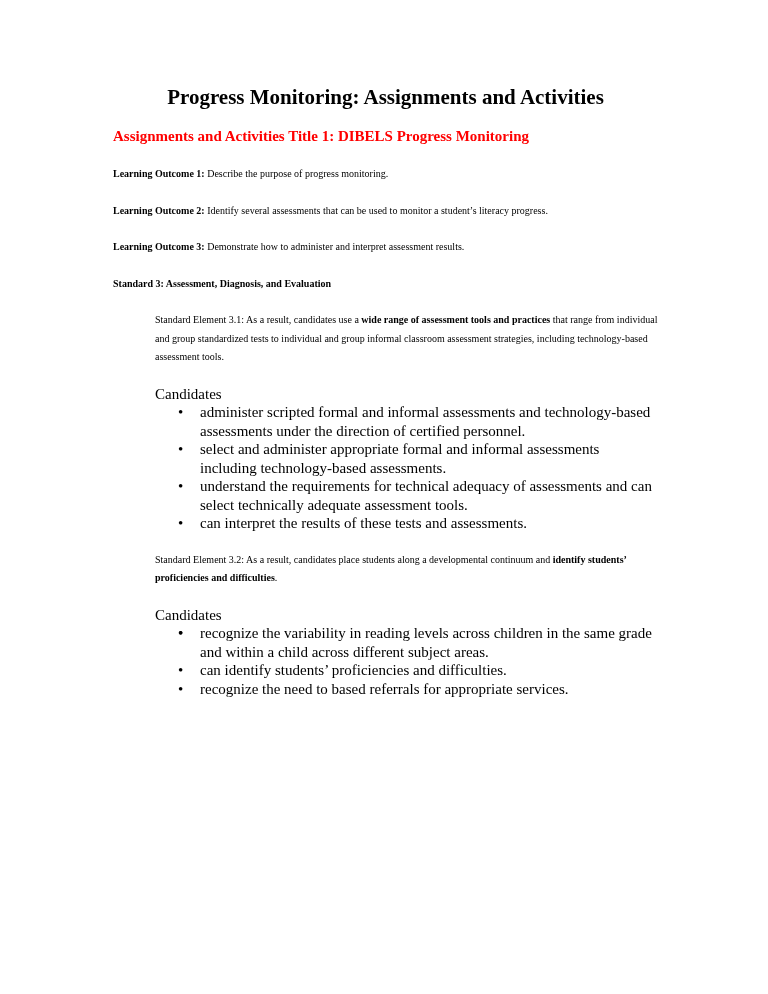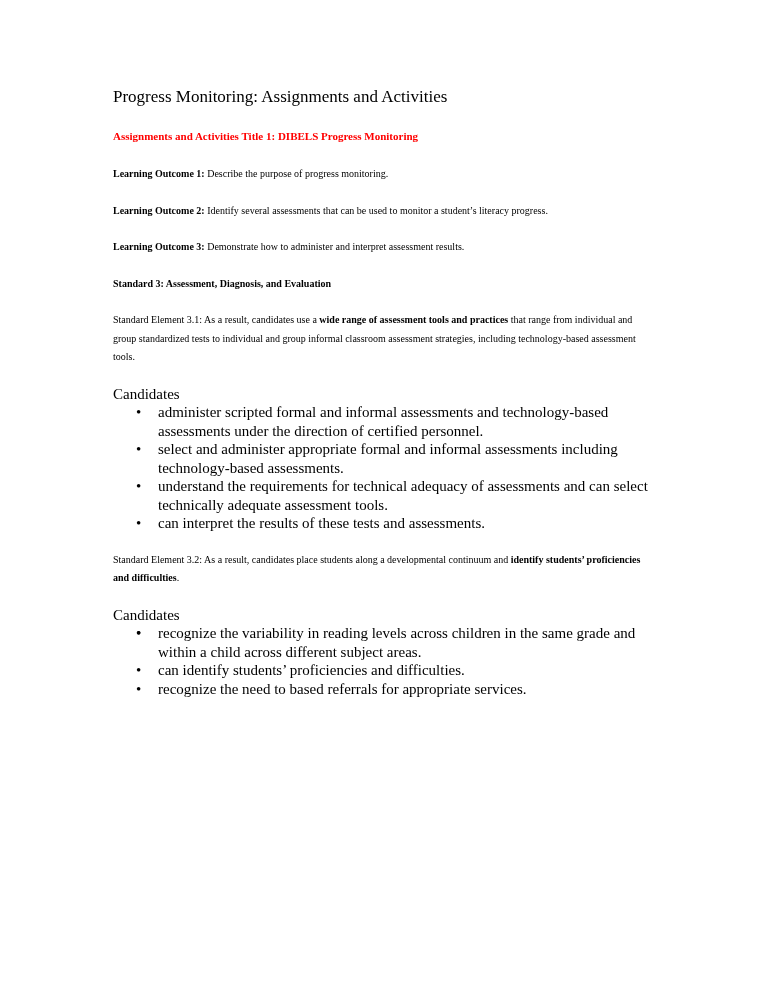--- a/index.html
+++ b/index.html
@@ -15,41 +15,43 @@
     overflow: hidden;
   }
   .page {
     box-sizing: border-box;
     width: 768px;
     height: 994px;
     padding: 86px 110px 0 113px;
     background: #ffffff;
   }
   .doc-title {
-    font-size: 17px;
-    font-weight: normal;
+    font-size: 21px;
+    font-weight: bold;
     line-height: 22px;
     margin: 0 0 19px 0;
+    text-align: center;
   }
   .doc-subtitle {
-    font-size: 11px;
+    font-size: 15px;
     font-weight: bold;
     line-height: 19px;
     margin: 0 0 19px 0;
   }
   p.para {
     font-size: 10px;
     line-height: 18.5px;
     margin: 0 0 18px 0;
   }
   .bold { font-weight: bold; }
   .standard-block {
     margin-top: 28px;
   }
   .element-block {
+    margin-left: 42px;
   }
   .candidates-label {
     font-size: 15px;
     line-height: 18.5px;
     margin: 0;
   }
   ul.bullets {
     list-style: none;
     margin: 0 0 18px 0;
     padding: 0 0 0 23px;

